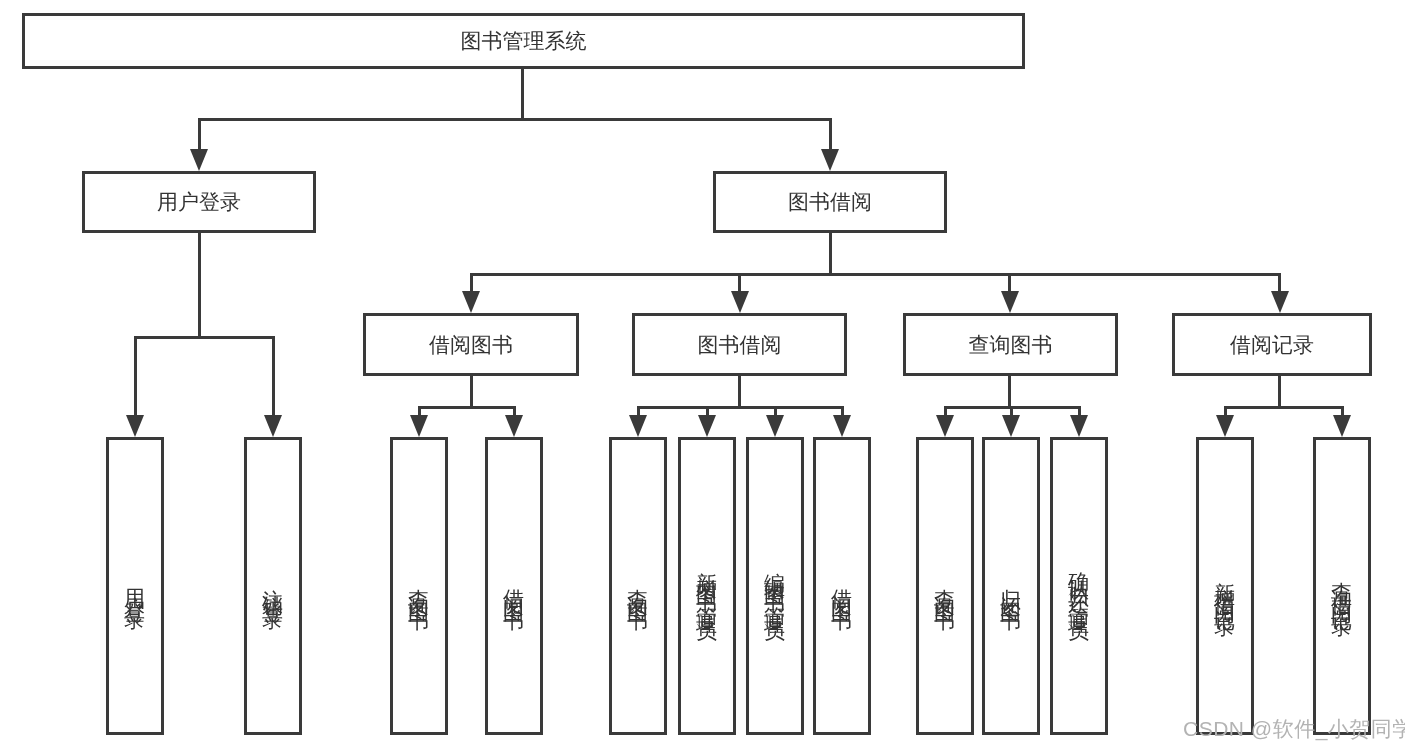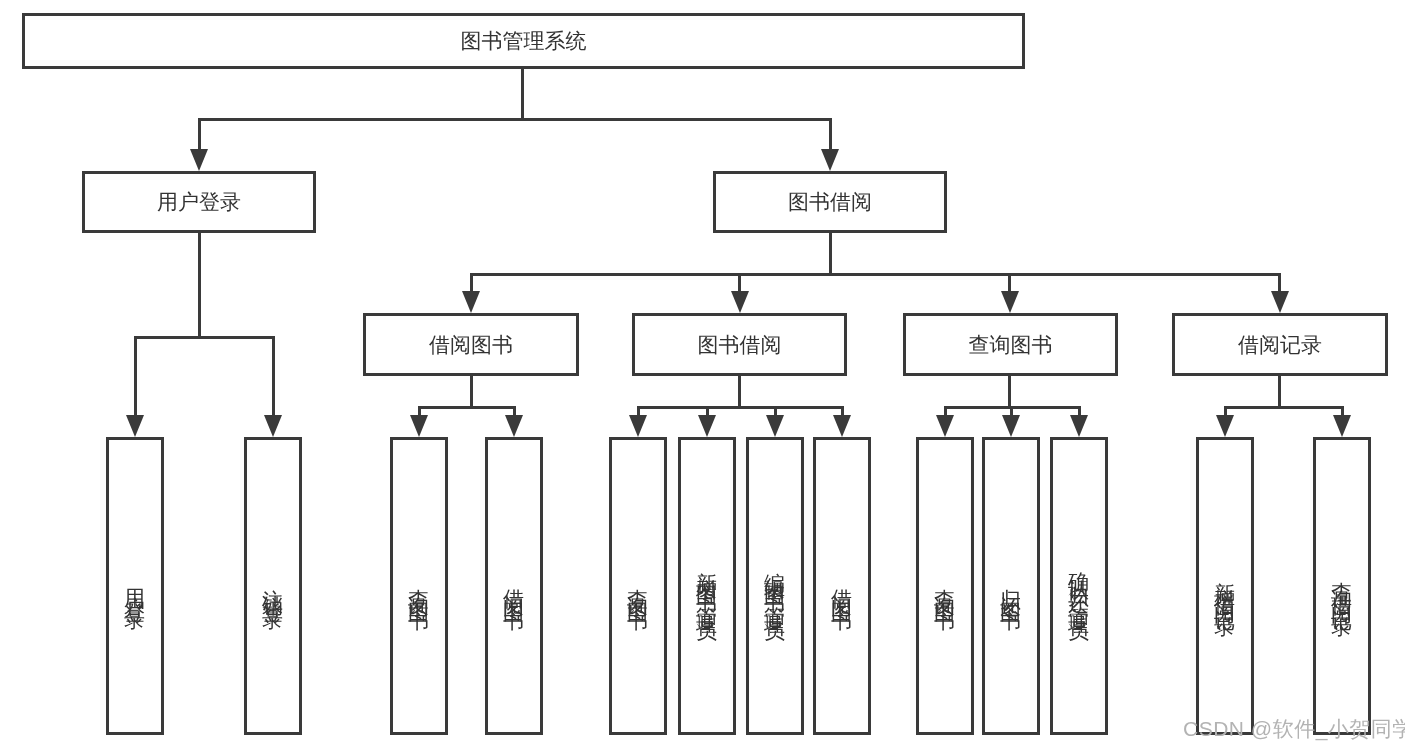--- a/index.html
+++ b/index.html
@@ -50,21 +50,21 @@
 
   <div class="box" style="left:363px;top:313px;width:216px;height:63px">
     <span class="lbl">借阅图书</span>
   </div>
   <div class="box" style="left:632px;top:313px;width:215px;height:63px">
     <span class="lbl">图书借阅</span>
   </div>
   <div class="box" style="left:903px;top:313px;width:215px;height:63px">
     <span class="lbl">查询图书</span>
   </div>
-  <div class="box" style="left:1172px;top:313px;width:216px;height:63px">
+  <div class="box" style="left:1172px;top:313px;width:200px;height:63px">
     <span class="lbl">借阅记录</span>
   </div>
 
   <div class="box vbox" style="left:106px;top:437px;width:58px;height:298px">
     <span class="lbl">用户登录</span>
   </div>
   <div class="box vbox" style="left:244px;top:437px;width:58px;height:298px">
     <span class="lbl">注销登录</span>
   </div>
 

